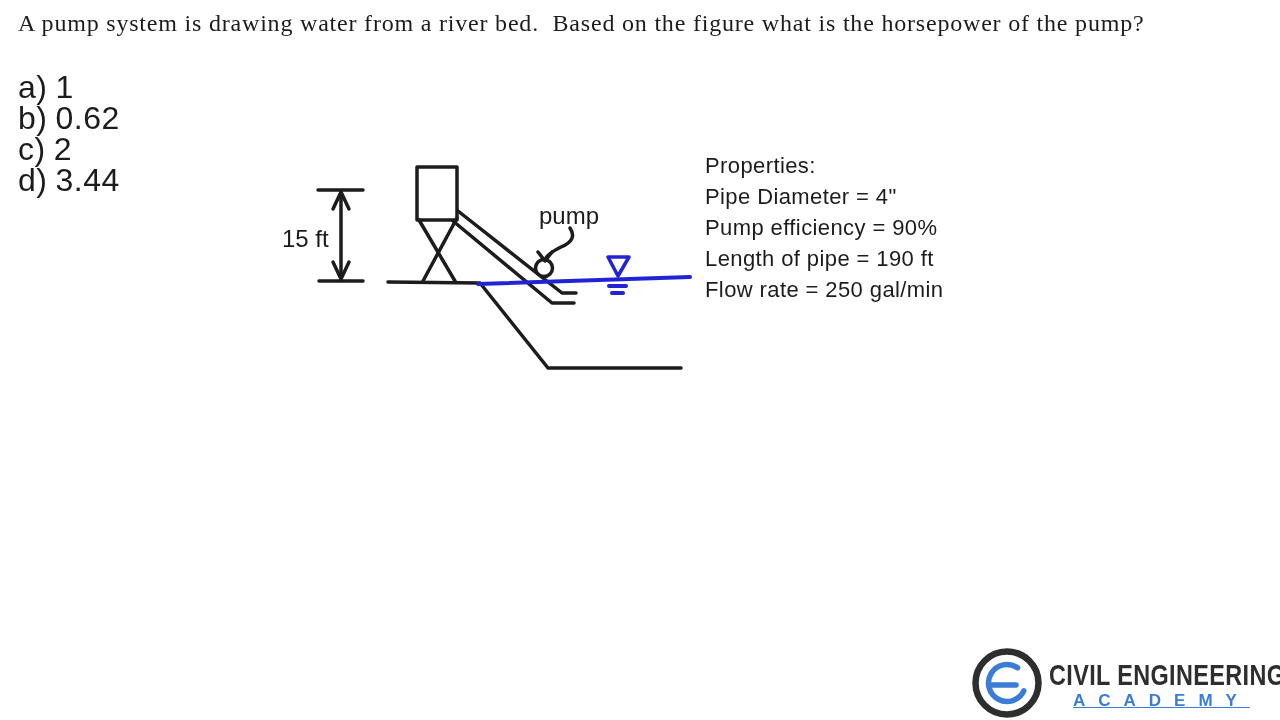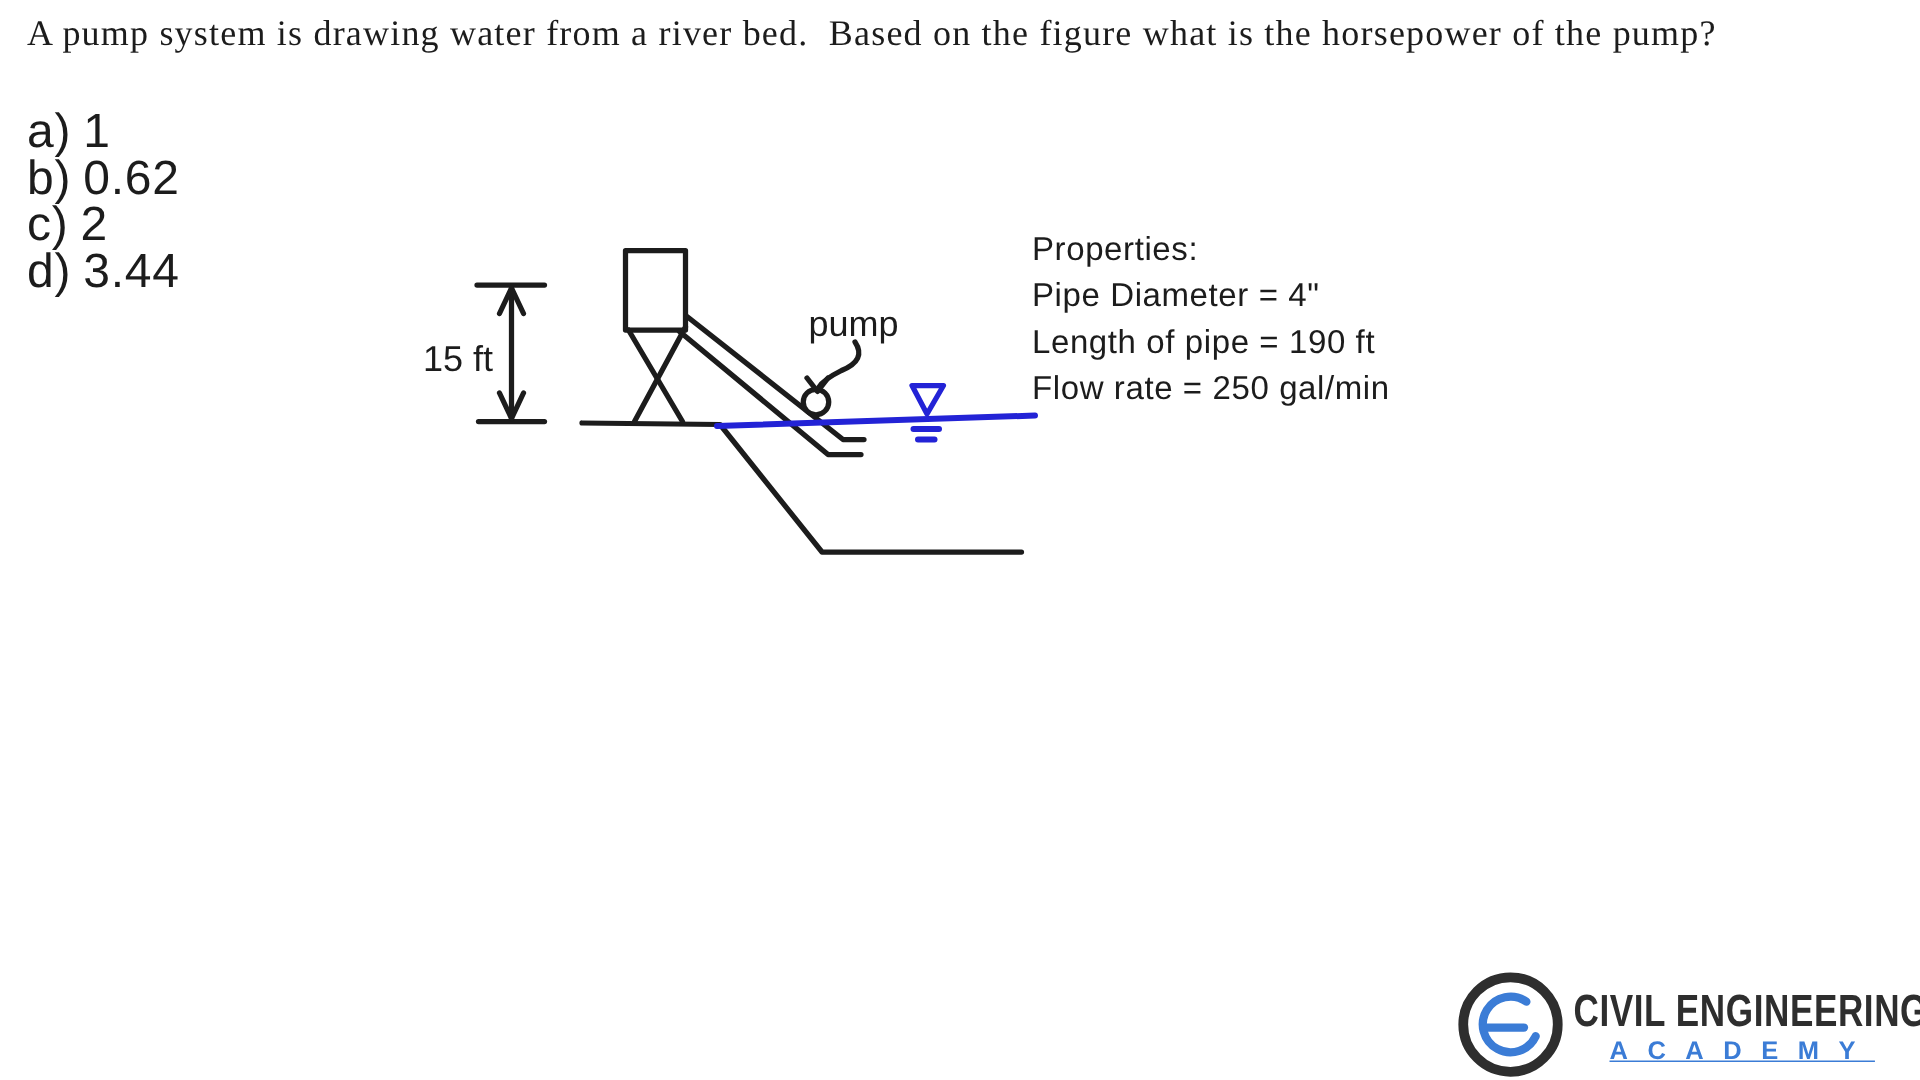--- a/index.html
+++ b/index.html
@@ -22,21 +22,21 @@
   .opt .opt-label{display:inline-block;min-width:26px;}
   .opt .opt-value{display:inline-block;margin-left:8px;}
 
   .figure{position:absolute;left:270px;top:140px;}
   .figure .ink-line{stroke:var(--ink);stroke-width:3.5;fill:none;stroke-linecap:round;stroke-linejoin:round;}
   .figure .ink-shape{stroke:var(--ink);stroke-width:3.5;fill:#ffffff;stroke-linejoin:round;}
   .figure .blue-line{stroke:var(--water-blue);stroke-width:4;fill:none;stroke-linecap:round;}
   .figure .blue-shape{stroke:var(--water-blue);stroke-width:3.5;fill:#ffffff;stroke-linejoin:round;}
   .figure text{font-family:"Liberation Sans",sans-serif;font-size:24px;fill:var(--ink);}
 
-  .props{position:absolute;left:688px;top:150px;}
+  .props{position:absolute;left:705px;top:150px;}
   .props div{height:31px;line-height:31px;font-size:22px;letter-spacing:0.4px;}
 
   .logo{position:absolute;left:965px;top:644px;width:315px;height:78px;}
   .logo-icon{position:absolute;left:6px;top:3px;}
   .logo-line1{
     position:absolute;left:84px;top:14px;white-space:nowrap;
     font-size:30px;font-weight:bold;letter-spacing:0.5px;color:var(--logo-dark);
     transform:scaleX(0.78);transform-origin:left center;
   }
   .logo-line2{
@@ -95,20 +95,21 @@
 
     <circle class="ink-shape" cx="274" cy="128" r="8.5"></circle>
     <path class="ink-line" d="M 300,88 Q 308,100 291,107 Q 279,113 276,118"></path>
     <polyline class="ink-line" points="268,112 275,121 282,112"></polyline>
     <text x="269" y="84">pump</text>
   </svg>
 
   <div class="props">
     <div>Properties:</div>
     <div>Pipe Diameter = 4"</div>
+    <div>Pump efficiency = 90%</div>
     <div>Length of pipe = 190 ft</div>
     <div>Flow rate = 250 gal/min</div>
   </div>
 
   <div class="logo">
     <svg class="logo-icon" width="72" height="72" viewBox="0 0 72 72" xmlns="http://www.w3.org/2000/svg">
       <circle cx="36" cy="36" r="31.5" fill="#ffffff" stroke="var(--logo-dark)" stroke-width="6.5"></circle>
       <path d="M 52.8,43.8 A 18.5 18.5 0 1 1 46.6,20.8" fill="none" stroke="var(--logo-blue)" stroke-width="5.5" stroke-linecap="round"></path>
       <line x1="18" y1="38" x2="45" y2="38" stroke="var(--logo-blue)" stroke-width="5.5" stroke-linecap="round"></line>
     </svg>

